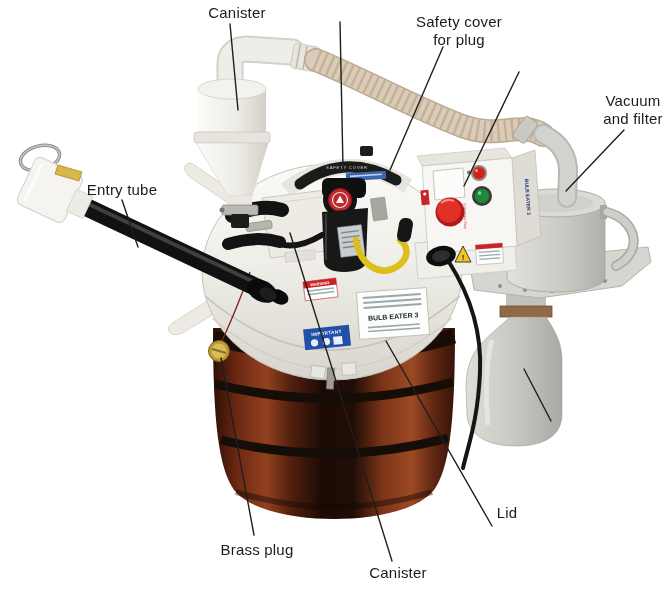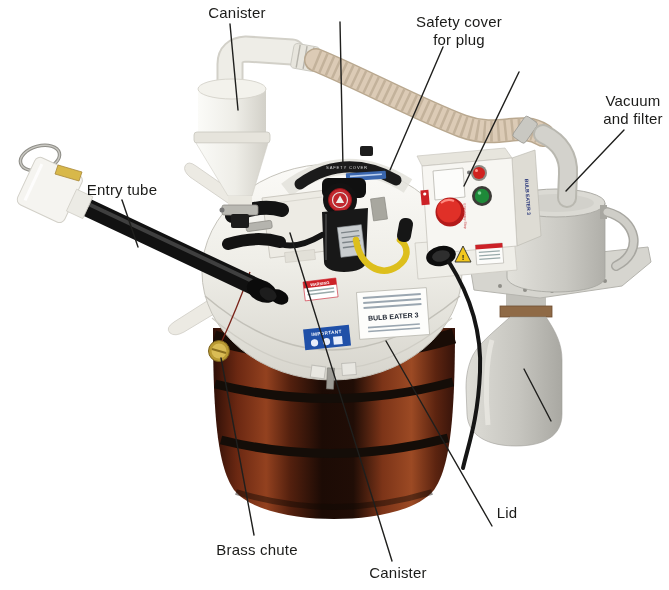--- a/index.html
+++ b/index.html
@@ -288,16 +288,16 @@
 <div class="callout" style="left:122px;top:190px">
   <span class="cl-line">Entry tube</span>
 </div>
 <div class="callout" style="left:507px;top:513px">
   <span class="cl-line">Lid</span>
 </div>
 <div class="callout" style="left:398px;top:573px">
   <span class="cl-line">Canister</span>
 </div>
 <div class="callout" style="left:257px;top:550px">
-  <span class="cl-line">Brass chute</span>
+  <span class="cl-line">Brass plug</span>
 </div>
 
 </div>
 
 </body></html>

